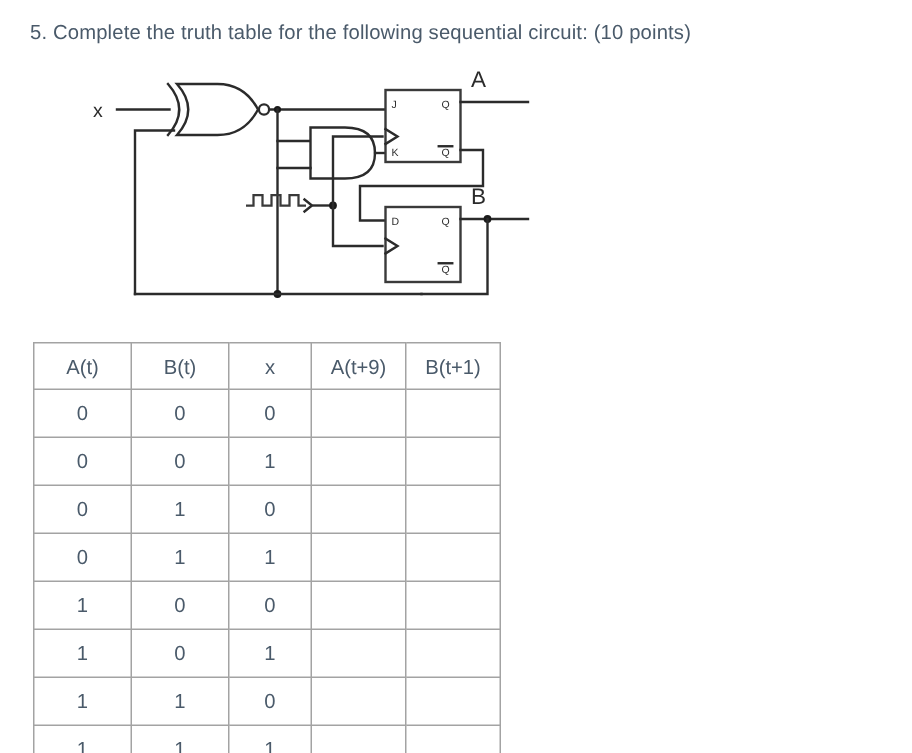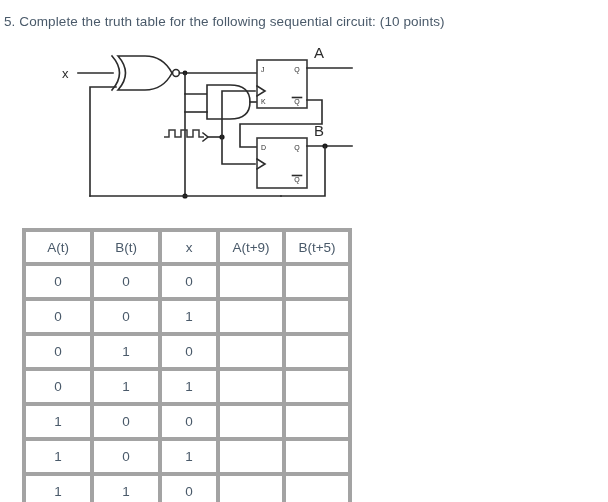--- a/index.html
+++ b/index.html
@@ -11,21 +11,21 @@
     width: 608px;
     height: 502px;
     position: relative;
     font-family: "Liberation Sans", sans-serif;
     -webkit-font-smoothing: antialiased;
   }
 
   
   #question-heading {
     position: absolute;
-    left: 4px;
+    left: 20px;
     top: 14px;
     font-size: 13.5px;
     color: #4a5a6a;
     letter-spacing: 0.1px;
     white-space: nowrap;
   }
 
   
   #circuit-figure {
     position: absolute;
@@ -88,21 +88,21 @@
     position: absolute;
     left: 22px;
     top: 228px;
   }
   table#truth-table {
     border-collapse: collapse;
     table-layout: fixed;
   }
   table#truth-table th,
   table#truth-table td {
-    border: 4px solid #a3a3a3;
+    border: 1px solid #a3a3a3;
     text-align: center;
     vertical-align: middle;
     color: #4a5a6a;
     font-family: "Liberation Sans", sans-serif;
     font-weight: normal;
   }
   table#truth-table th {
     height: 28px;
     font-size: 13.5px;
   }
@@ -243,21 +243,21 @@
 </div>
 
 <div id="truth-table-wrap">
   <table id="truth-table">
     <thead>
       <tr>
         <th class="col-a">A(t)</th>
         <th class="col-b">B(t)</th>
         <th class="col-x">x</th>
         <th class="col-an">A(t+9)</th>
-        <th class="col-bn">B(t+5)</th>
+        <th class="col-bn">B(t+1)</th>
       </tr>
     </thead>
     <tbody>
       <tr>
         <td>0</td>
         <td>0</td>
         <td>0</td>
         <td></td>
         <td></td>
       </tr>

